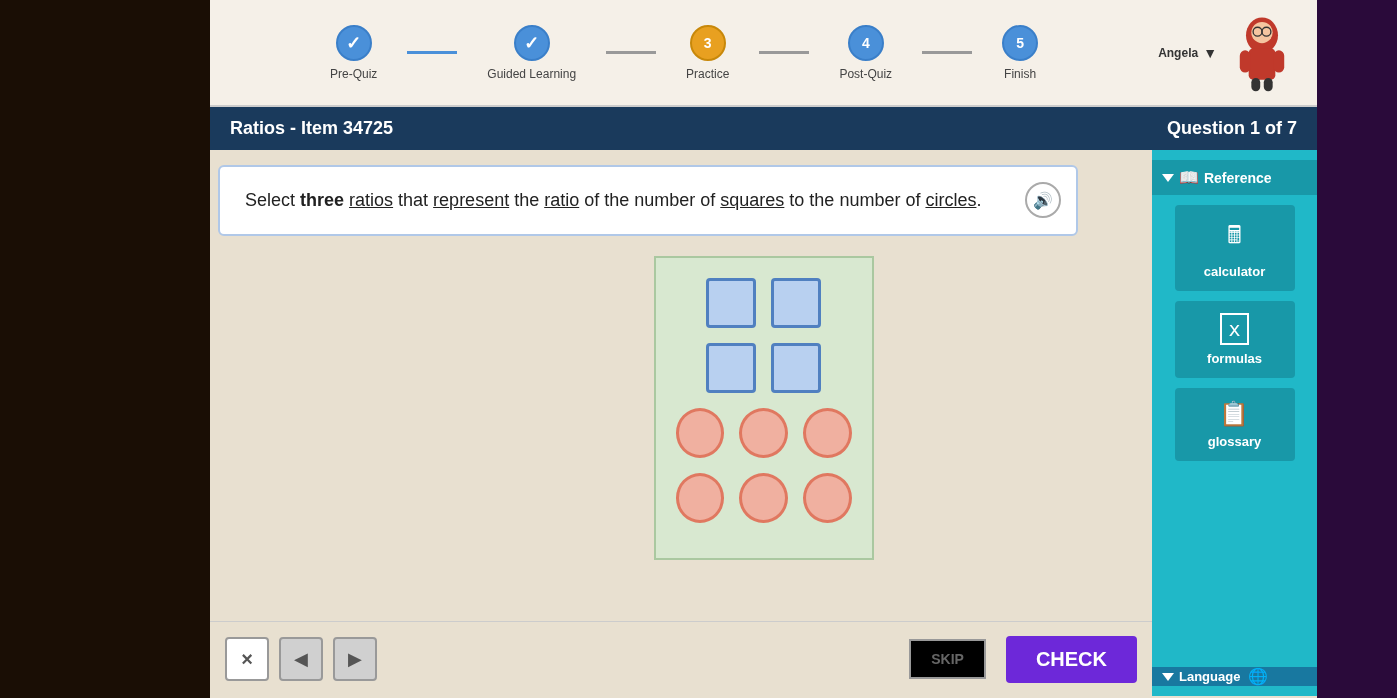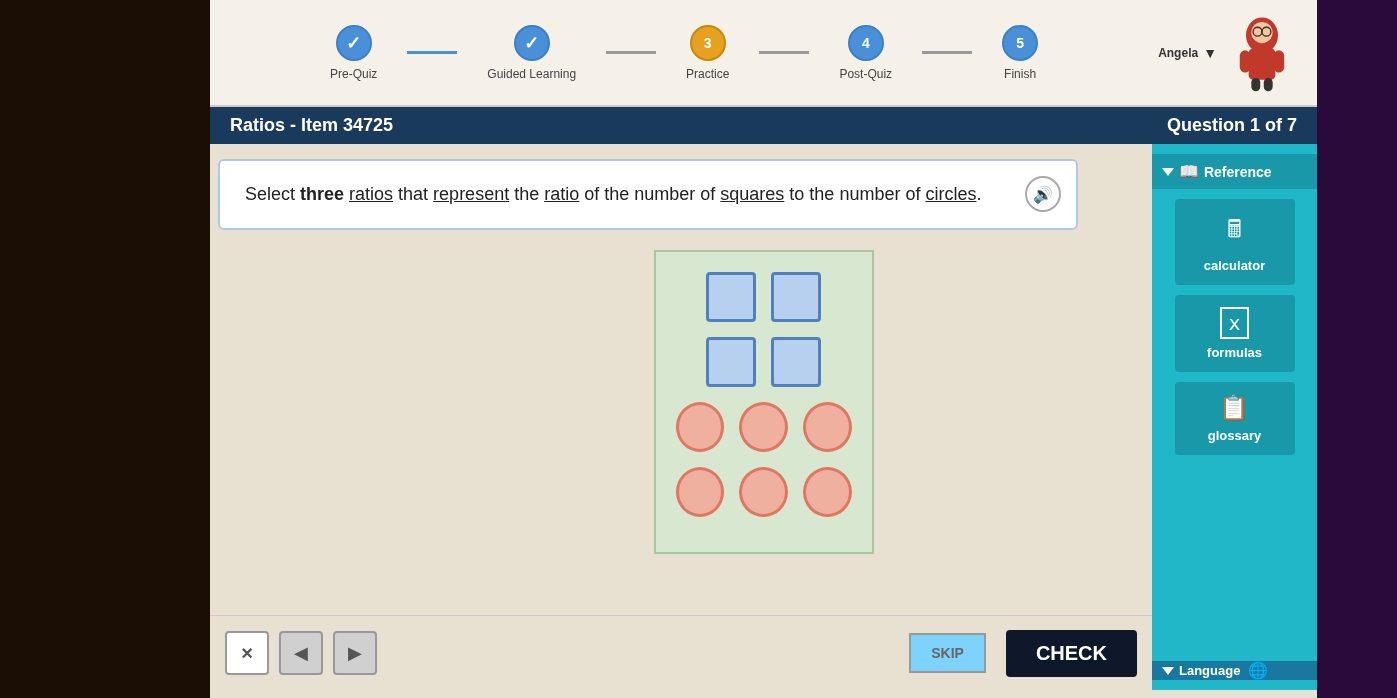--- a/index.html
+++ b/index.html
@@ -133,21 +133,21 @@
     }
     .user-avatar {
       width: 70px;
       height: 80px;
       margin-left: 10px;
     }
 
     
     .question-header {
       width: 100%;
-      height: 37px;
+      height: 43px;
       background: #1a3a5c;
       display: flex;
       align-items: center;
       justify-content: space-between;
       padding: 0 20px;
     }
     .question-title {
       color: white;
       font-size: 18px;
       font-weight: bold;
@@ -307,31 +307,31 @@
       display: flex;
       align-items: center;
       justify-content: center;
       font-size: 18px;
       color: #555;
       cursor: pointer;
     }
 
     .btn-skip {
       margin-left: auto;
-      background: #7dd3fc;
+      background: #000000;
       border: 2px solid #999;
       padding: 10px 20px;
       font-size: 14px;
       font-weight: bold;
       color: #666;
       cursor: pointer;
     }
 
     .btn-check {
-      background: #0f172a;
+      background: #6d28d9;
       border: none;
       padding: 12px 30px;
       font-size: 20px;
       font-weight: bold;
       color: white;
       cursor: pointer;
       border-radius: 4px;
       margin-left: 10px;
     }
 

